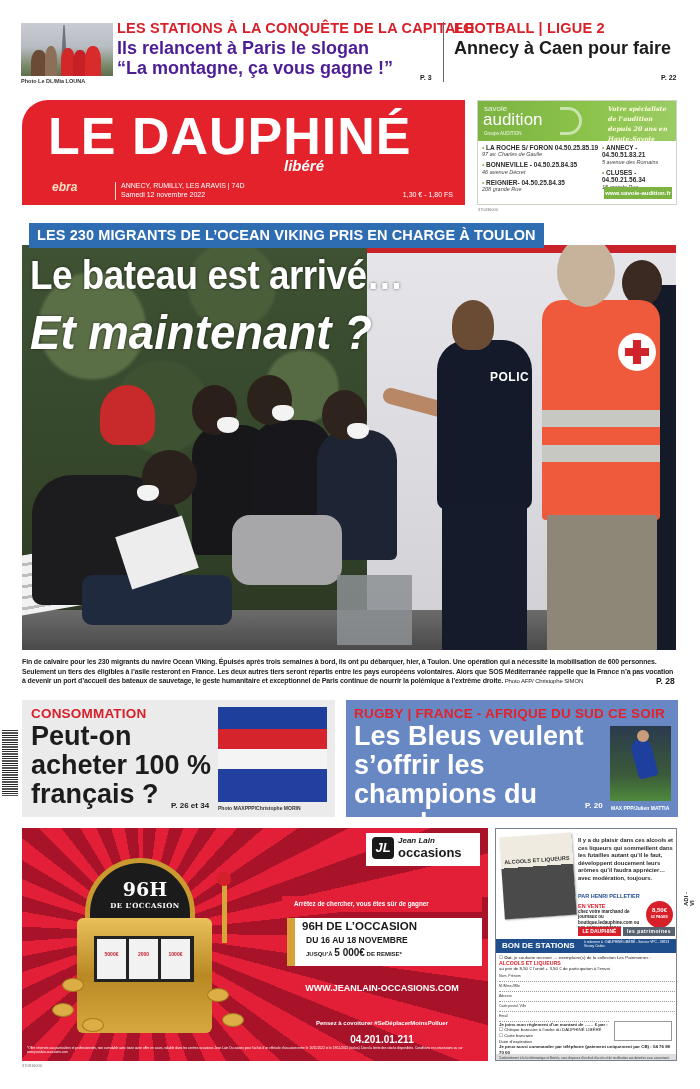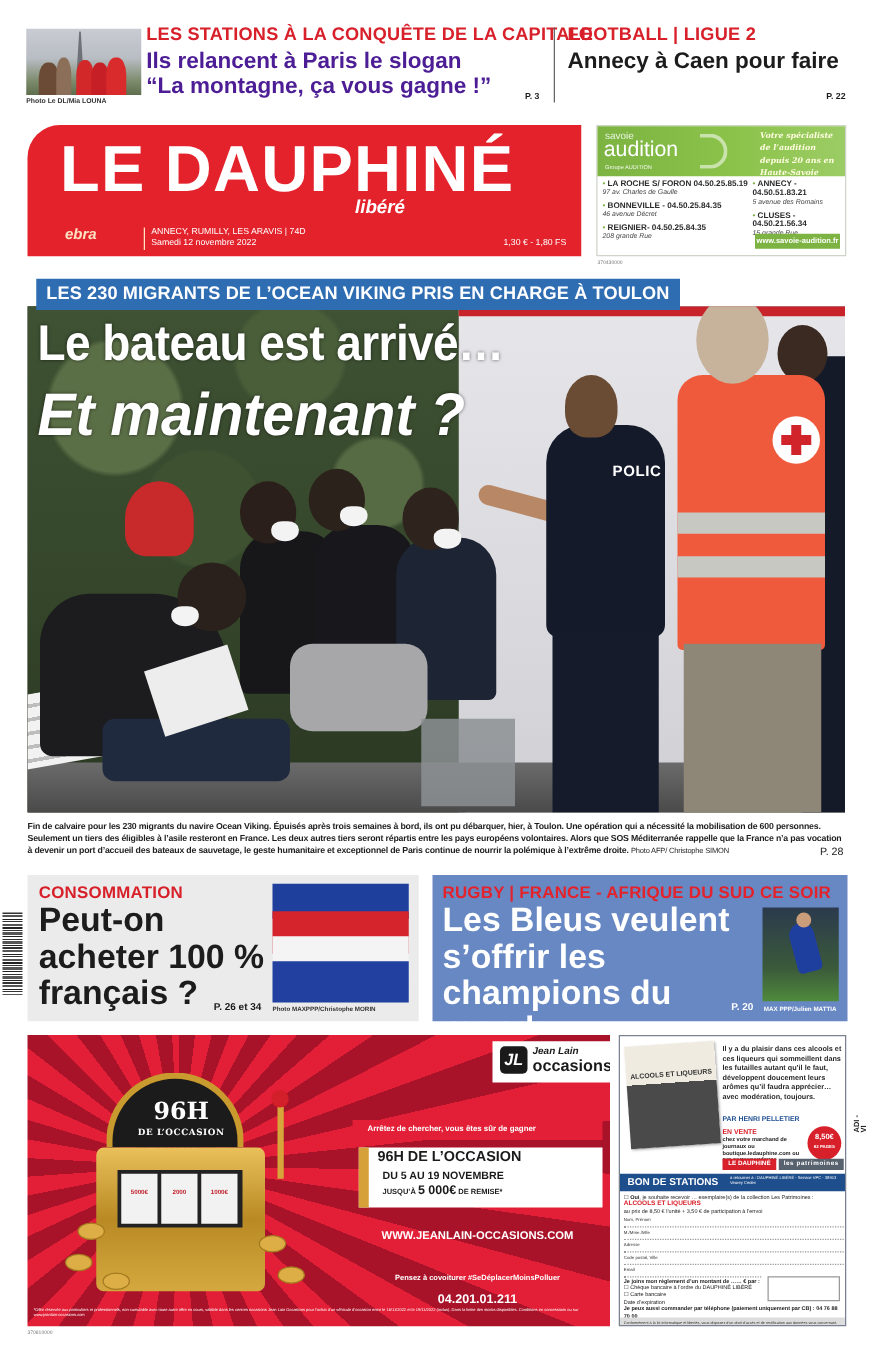--- a/index.html
+++ b/index.html
@@ -118,21 +118,21 @@
     transform: scaleX(0.92); transform-origin: left;
   }
   .hero-title2 {
     left: 30px; top: 306px; font-size: 48px; font-weight: bold; font-style: italic; color: #fff;
     line-height: 54px; text-shadow: 0 0 3px rgba(0,0,0,.6); letter-spacing: 0px;
     transform: scaleX(0.95); transform-origin: left;
   }
 
   .hero-caption { left: 22px; top: 657px; width: 656px; font-size: 7px; line-height: 9.6px; color: #1e1e1e; font-weight: bold; letter-spacing: -0.15px; }
   .hero-caption .credit { font-weight: normal; font-size: 6px; }
-  .hero-page { left: 656px; top: 676px; font-size: 8.5px; font-weight: normal; }
+  .hero-page { left: 656px; top: 676px; font-size: 8.5px; font-weight: bold; }
 
   
   .barcode { left: 2px; top: 730px; width: 16px; height: 66px;
     background: repeating-linear-gradient(180deg,#333 0 1px,#fff 1px 2px,#555 2px 4px,#fff 4px 5px,#222 5px 6px,#fff 6px 7px); }
   .box-conso { left: 22px; top: 700px; width: 313px; height: 117px; background: #ebebeb; }
   .conso-kicker { left: 31px; top: 706px; font-size: 13.5px; }
   .conso-title { left: 31px; top: 722px; font-size: 27px; font-weight: bold; line-height: 29px; color: #1c1c1c; width: 190px; }
   .conso-page { left: 171px; top: 801px; font-size: 8px; font-weight: bold; }
   .conso-credit { left: 218px; top: 805px; font-size: 5px; font-weight: bold; color:#333; }
   .conso-photo { left: 218px; top: 707px; width: 109px; height: 95px; overflow: hidden; background: #d9e6ee; }
@@ -154,21 +154,21 @@
   }
   .slot-top { position:absolute; left: 63px; top: 30px; width: 110px; height: 60px; background: #1b1b1b; border: 5px solid #c99a2e; border-bottom: none; border-radius: 60px 60px 0 0; }
   .slot-96 { position:absolute; left: 63px; top: 50px; width: 120px; text-align: center; font-family: "DejaVu Serif", serif; font-weight: bold; font-size: 19px; color: #fff; }
   .slot-de { position:absolute; left: 63px; top: 73px; width: 120px; text-align: center; font-family: "DejaVu Serif", serif; font-weight: bold; font-size: 7px; color: #fff; letter-spacing: .5px; }
   .slot-body { position:absolute; left: 55px; top: 90px; width: 135px; height: 115px; background: linear-gradient(180deg,#e9c05a,#b98a24 50%,#d4a83f); border-radius: 6px; }
   .slot-reels { position:absolute; left: 72px; top: 108px; width: 100px; height: 46px; background: #222; }
   .reel { position:absolute; top: 111px; width: 29px; height: 40px; background: #f2f2f2; font-size: 5px; text-align: center; color: #c0202a; font-weight: bold; padding-top: 12px; }
   .slot-lever { position:absolute; left: 200px; top: 50px; width: 5px; height: 65px; background: #d6a63b; }
   .slot-knob { position:absolute; left: 195px; top: 44px; width: 14px; height: 14px; background: #d31f2a; border-radius: 50%; }
   .coin { position:absolute; width: 22px; height: 14px; background: #dcae45; border-radius: 50%; border: 1px solid #a37a1e; }
-  .jl-logo-box { position:absolute; left: 344px; top: 5px; width: 114px; height: 33px; background: #fff; margin-left: 28px; }
+  .jl-logo-box { position:absolute; left: 344px; top: 5px; width: 114px; height: 33px; background: #fff; }
   .jl-logo-mark { position:absolute; left: 6px; top: 4px; width: 22px; height: 22px; background: #1a1a1a; border-radius: 4px; color: #fff; font-size: 13px; font-weight: bold; text-align: center; line-height: 22px; font-style: italic; }
   .jl-name { position:absolute; left: 32px; top: 3px; font-size: 8px; font-weight: bold; font-style: italic; color: #1a1a1a; }
   .jl-occ { position:absolute; left: 32px; top: 12px; font-size: 13px; font-weight: bold; color: #1a1a1a; }
   .jl-slogan-band { position:absolute; left: 260px; top: 68px; width: 200px; height: 16px; background: #e21f36; color: #fff; font-size: 6.3px; font-weight: bold; line-height: 16px; padding-left: 12px; }
   .jl-white { position:absolute; left: 265px; top: 90px; width: 195px; height: 48px; background: #fff; border-left: 8px solid #d7a13a; }
   .jl-w1 { position:absolute; left: 280px; top: 92px; font-size: 11.5px; font-weight: bold; color: #1a1a1a; }
   .jl-w2 { position:absolute; left: 284px; top: 107px; font-size: 8.5px; font-weight: bold; color: #1a1a1a; }
   .jl-w3 { position:absolute; left: 284px; top: 119px; font-size: 6px; font-weight: bold; color: #1a1a1a; }
   .jl-w3 b { font-size: 10px; }
   .jl-url { position:absolute; left: 260px; top: 155px; width: 200px; text-align: center; font-size: 9px; font-weight: bold; color: #fff; }
@@ -352,21 +352,21 @@
   <div class="coin" style="left:200px; top:185px;"></div>
 
   <div class="jl-logo-box">
     <div class="jl-logo-mark">JL</div>
     <div class="jl-name">Jean Lain</div>
     <div class="jl-occ">occasions</div>
   </div>
   <div class="jl-slogan-band">Arrêtez de chercher, vous êtes sûr de gagner</div>
   <div class="jl-white"></div>
   <div class="jl-w1">96H DE L’OCCASION</div>
-  <div class="jl-w2">DU 5 AU 19 NOVEMBRE</div>
+  <div class="jl-w2">DU 16 AU 18 NOVEMBRE</div>
   <div class="jl-w3">
     <span>JUSQU’À</span>
     <b>5 000€</b>
     <span>DE REMISE*</span>
   </div>
   <div class="jl-url">WWW.JEANLAIN-OCCASIONS.COM</div>
   <div class="jl-phone">04.201.01.211</div>
   <div class="jl-cov">Pensez à covoiturer #SeDéplacerMoinsPolluer</div>
   <div class="jl-legal">*Offre réservée aux particuliers et professionnels, non cumulable avec toute autre offre en cours, valable dans les centres occasions Jean Lain Occasions pour l’achat d’un véhicule d’occasion entre le 16/11/2022 et le 19/11/2022 (inclus). Dans la limite des stocks disponibles. Conditions en concessions ou sur www.jeanlain-occasions.com</div>
 </div>

